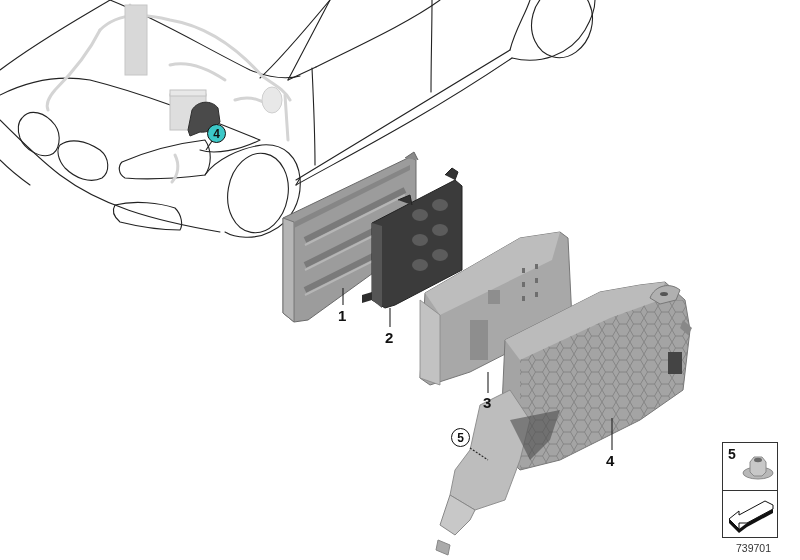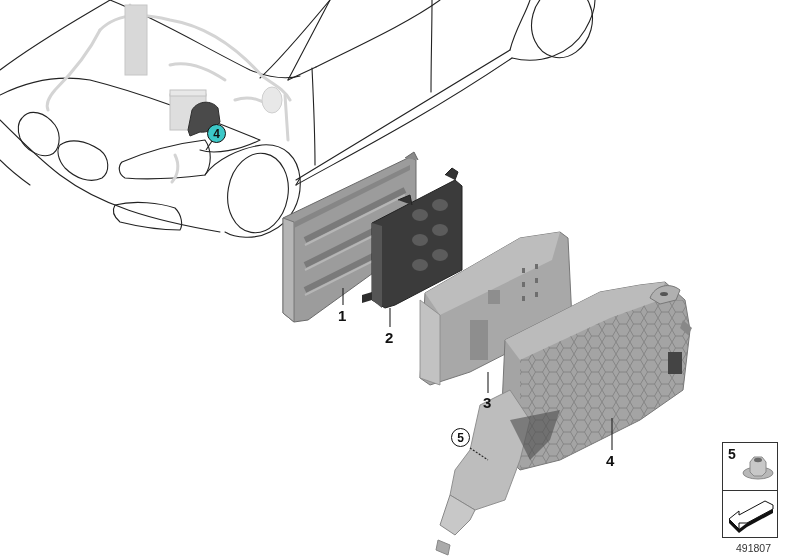--- a/index.html
+++ b/index.html
@@ -177,13 +177,13 @@
   </div>
   <div class="cell bottom">
     <svg width="54" height="46" viewBox="0 0 54 46">
       <path d="M6,28 L16,20 L16,24 L42,10 L50,14 L50,18 L24,32 L16,32 L16,38 Z" fill="#fff" stroke="#111" stroke-width="1"></path>
       <path d="M24,32 L50,18 L50,22 L24,36 Z" fill="#111"></path>
       <path d="M6,28 L16,38 L16,42 L6,32 Z" fill="#111"></path>
       <path d="M16,38 L16,42 L24,36 L24,32 Z" fill="#111"></path>
     </svg>
   </div>
 </div>
-<div class="diagram-id">491807</div>
+<div class="diagram-id">739701</div>
 
 </body></html>

